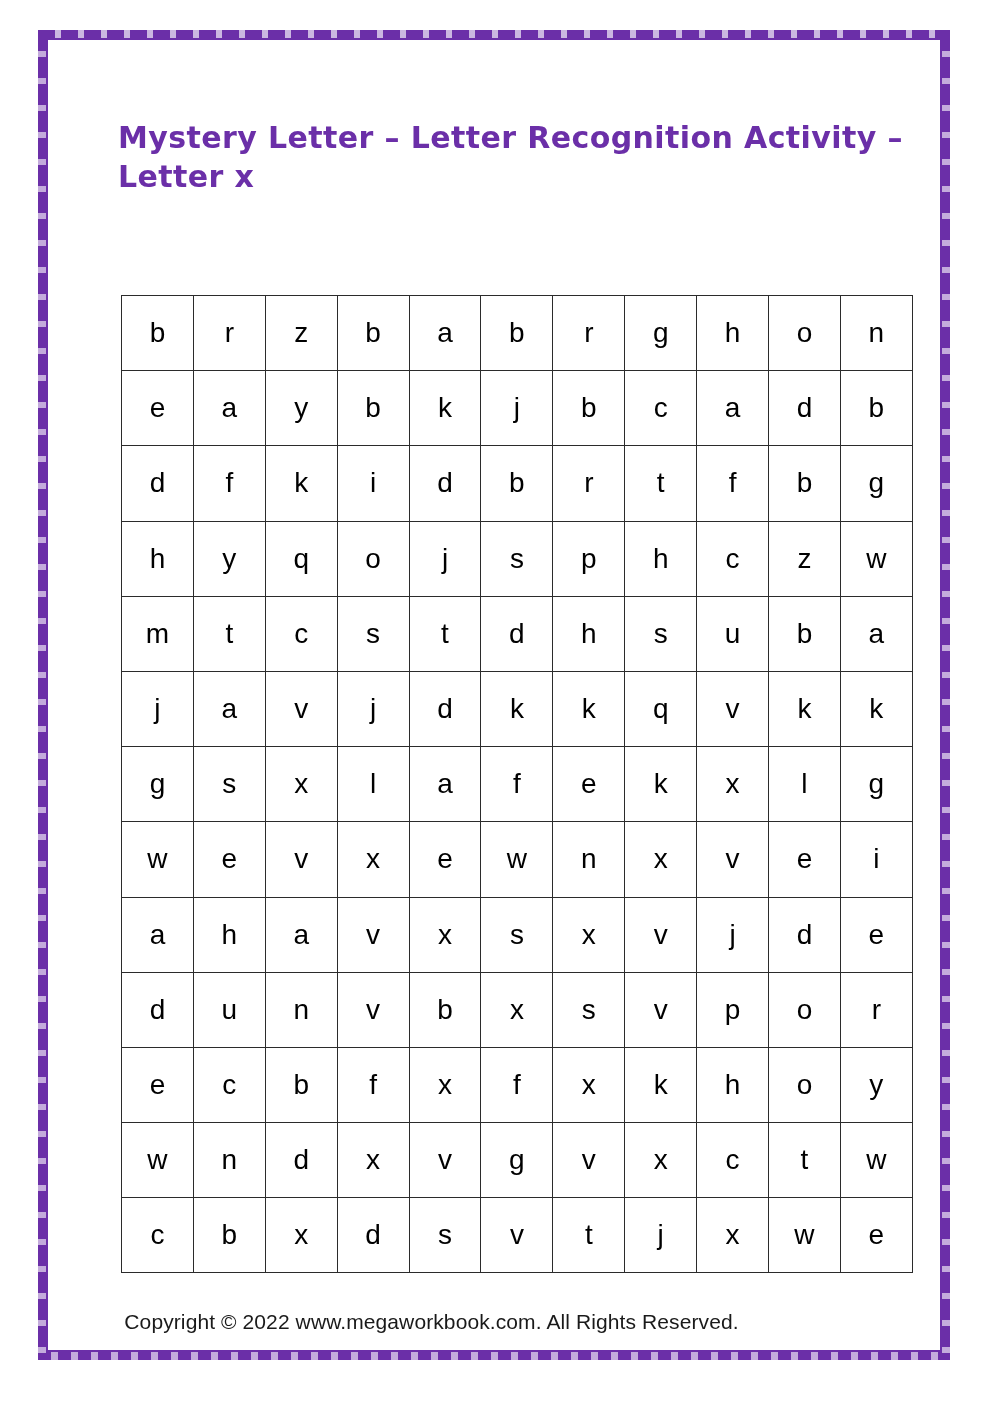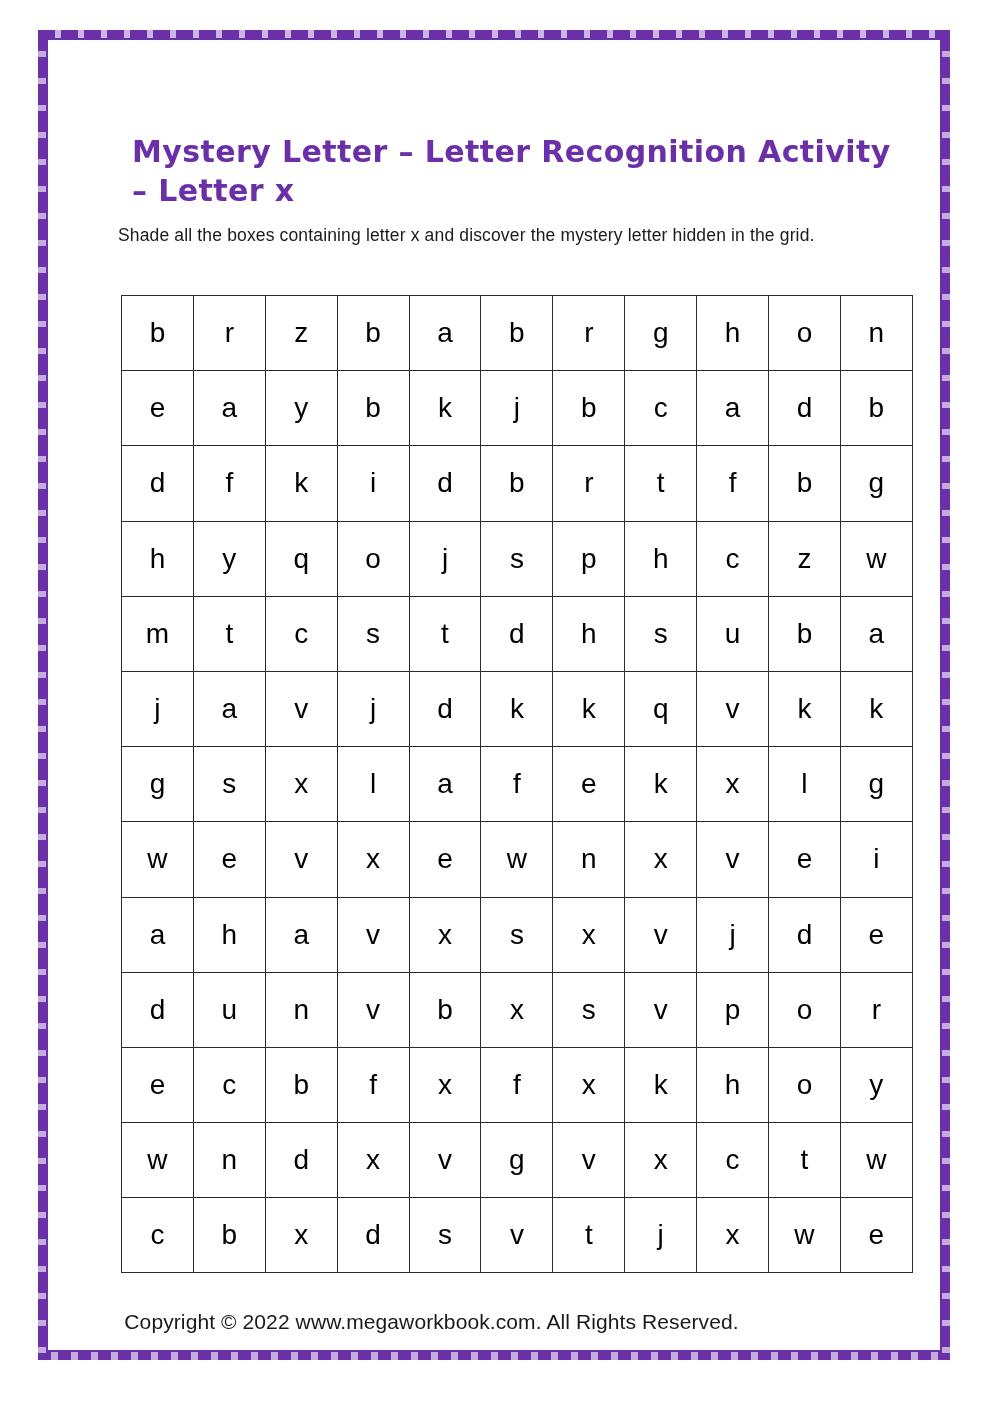--- a/index.html
+++ b/index.html
@@ -79,21 +79,21 @@
     width: 790px;
   }
 
   .title {
     color: #6B2FA8;
     font-family: "DejaVu Sans", sans-serif;
     font-weight: bold;
     font-size: 30px;
     line-height: 1.30;
     letter-spacing: 0.4px;
-    margin: 14px;
+    margin: 0;
     white-space: pre-wrap;
   }
 
   .subtitle {
     color: #1a1a1a;
     font-family: "Liberation Sans", sans-serif;
     font-size: 17.5px;
     line-height: 1.34;
     letter-spacing: 0.15px;
     margin: 10px 0 0 0;
@@ -145,21 +145,20 @@
 
 <div class="page">
 
   <div class="frame">
     <span class="frame-edge-l"></span>
     <span class="frame-edge-r"></span>
   </div>
 
   <div class="content">
     <h1 class="title">Mystery Letter – Letter Recognition Activity – Letter x</h1>
-    <p class="subtitle">Shade all the boxes containing letter x and discover the mystery letter hidden in the grid.</p>
   </div>
 
   <div class="grid-wrap">
     <table class="letter-grid">
       <tbody>
           <tr>
             <td>b</td>
             <td>r</td>
             <td>z</td>
             <td>b</td>

